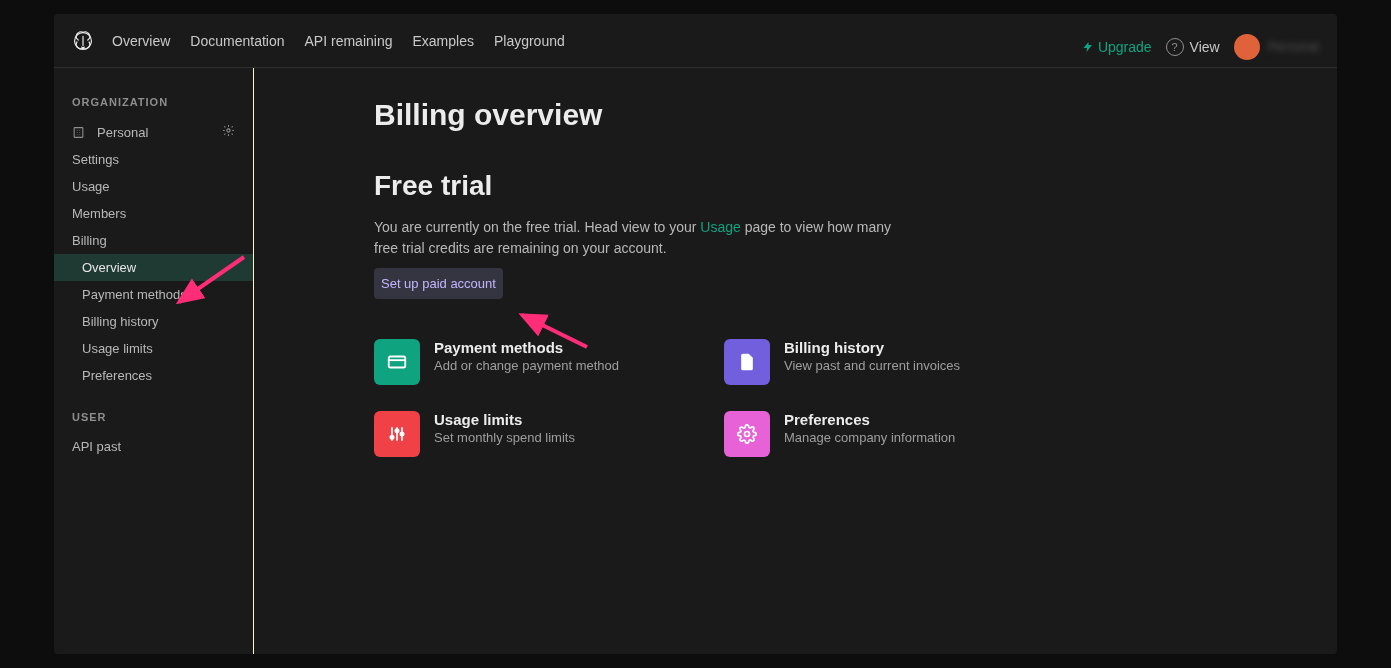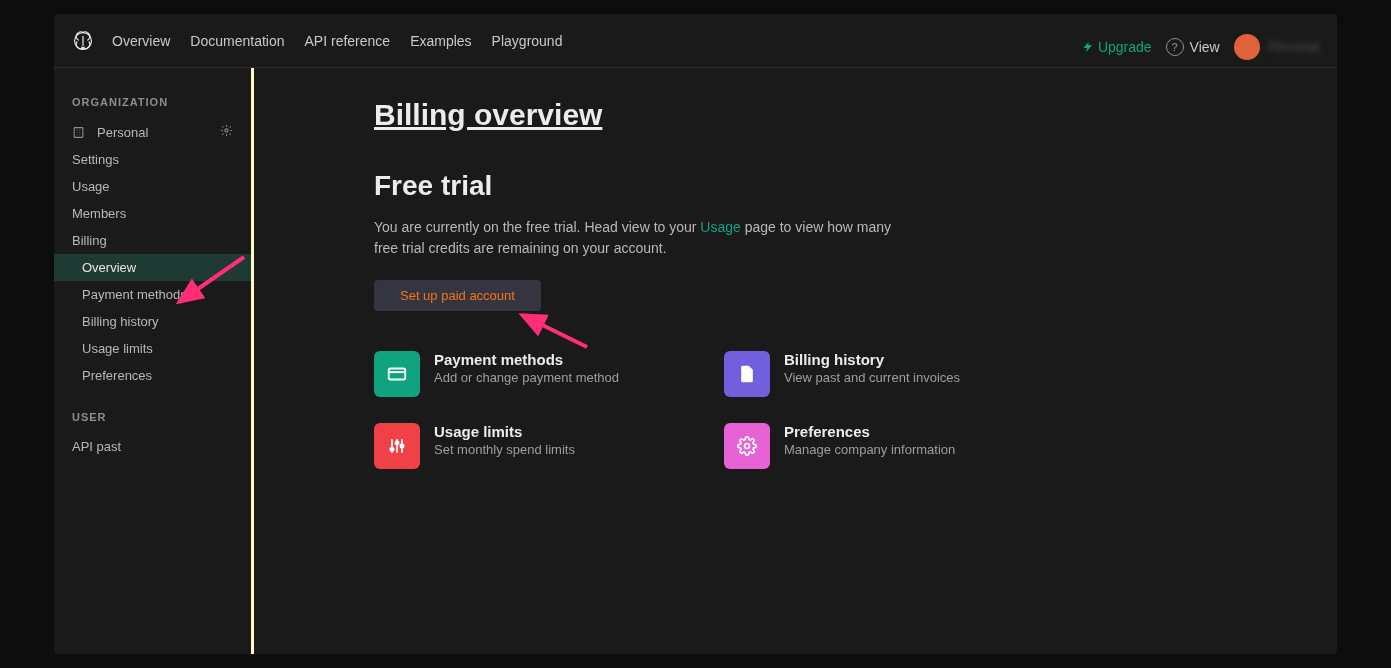--- a/index.html
+++ b/index.html
@@ -39,46 +39,46 @@
   .upgrade svg{width:12px;height:12px;}
   .help-btn { display:flex; align-items:center; gap:6px; color:#c9c9c9; cursor:pointer;}
   .help-btn .circ{width:18px;height:18px;border:1.5px solid #8e8e8e;border-radius:50%;display:flex;align-items:center;justify-content:center;font-size:11px;color:#8e8e8e;}
   .account { display:flex;align-items:center;gap:8px;cursor:pointer;}
   .avatar{width:26px;height:26px;border-radius:50%;background:#e0623b;}
   .acct-name{color:#555;filter:blur(3px);font-size:13px;}
   
   .body { display:flex; height: calc(100% - 54px); }
   .sidebar {
     width: 200px;
-    border-right: 3px solid #fef9c3;
+    border-right: 1px solid #fef9c3;
     padding-top: 28px;
     font-size: 13px;
   }
   .sec-label {
     color:#8e8e8e; font-size:11px; font-weight:700; letter-spacing:1px;
     padding: 0 18px 10px;
   }
   .side-item {
     display:flex; align-items:center; gap:12px;
     color:#b8b8b8; padding:6px 18px; cursor:pointer;
   }
   .side-sub { padding-left: 28px; }
   .side-item.active { background:#1f3a33; color:#e6e6e6; }
   .gear-mini{color:#8e8e8e;margin-left:auto;}
   .sec-gap{height:22px;}
   
   .main { flex:1; padding: 30px 0 0 120px; }
-  h1 { font-size: 30px; font-weight: 700; color:#ececec; margin-bottom: 38px; text-decoration: underline;}
+  h1 { font-size: 30px; font-weight: 700; color:#ececec; margin-bottom: 38px;}
   h2 { font-size: 28px; font-weight: 700; color:#ececec; margin-bottom: 15px;}
   .trial-text { color:#b8b8b8; font-size:14px; max-width:540px; line-height:1.5;}
   .trial-text a { color:#10a37f; text-decoration:none; cursor:pointer;}
   .setup-btn {
-    margin-top: 21px;
-    background:#343541; color:#f97316;
-    border:none; padding:8px 26px; border-radius:4px;
+    margin-top: 9px;
+    background:#343541; color:#c4b5fd;
+    border:none; padding:8px 7px; border-radius:4px;
     font-size:13px; cursor:pointer;
   }
   .cards {
     margin-top: 40px;
     display:grid;
     grid-template-columns: 330px 330px;
     gap: 26px 20px;
   }
   .card { display:flex; gap:14px; cursor:pointer;}
   .card-icon {
@@ -105,21 +105,21 @@
   <div class="topnav">
     <div class="logo">
       <svg viewBox="0 0 24 24" width="22" height="22" fill="none" stroke="#ececec" stroke-width="1.3">
         <path d="M12 2.5c2.4-1.1 5.3-.2 6.6 2 1.3 2.2.7 5-1.4 6.5M12 2.5c-2.4-1.1-5.3-.2-6.6 2-1.3 2.2-.7 5 1.4 6.5M5.4 13c-1.3 2.2-.7 5 1.4 6.5 2.1 1.5 5 1.1 6.6-.9M18.6 13c1.3 2.2.7 5-1.4 6.5-2.1 1.5-5 1.1-6.6-.9M12 7v10" stroke-linecap="round"></path>
         <circle cx="12" cy="12" r="9.2"></circle>
       </svg>
     </div>
     <div class="nav-links">
       <div class="nav-link">Overview</div>
       <div class="nav-link">Documentation</div>
-      <div class="nav-link">API reference</div>
+      <div class="nav-link">API remaining</div>
       <div class="nav-link">Examples</div>
       <div class="nav-link">Playground</div>
     </div>
     <div class="nav-right">
       <div class="upgrade">
         <svg viewBox="0 0 24 24">
             <path d="M13 2 3 14h7l-1 8 11-14h-7l0-6z" fill="#10a37f"></path>
           </svg>
         <span>Upgrade</span>
       </div>

